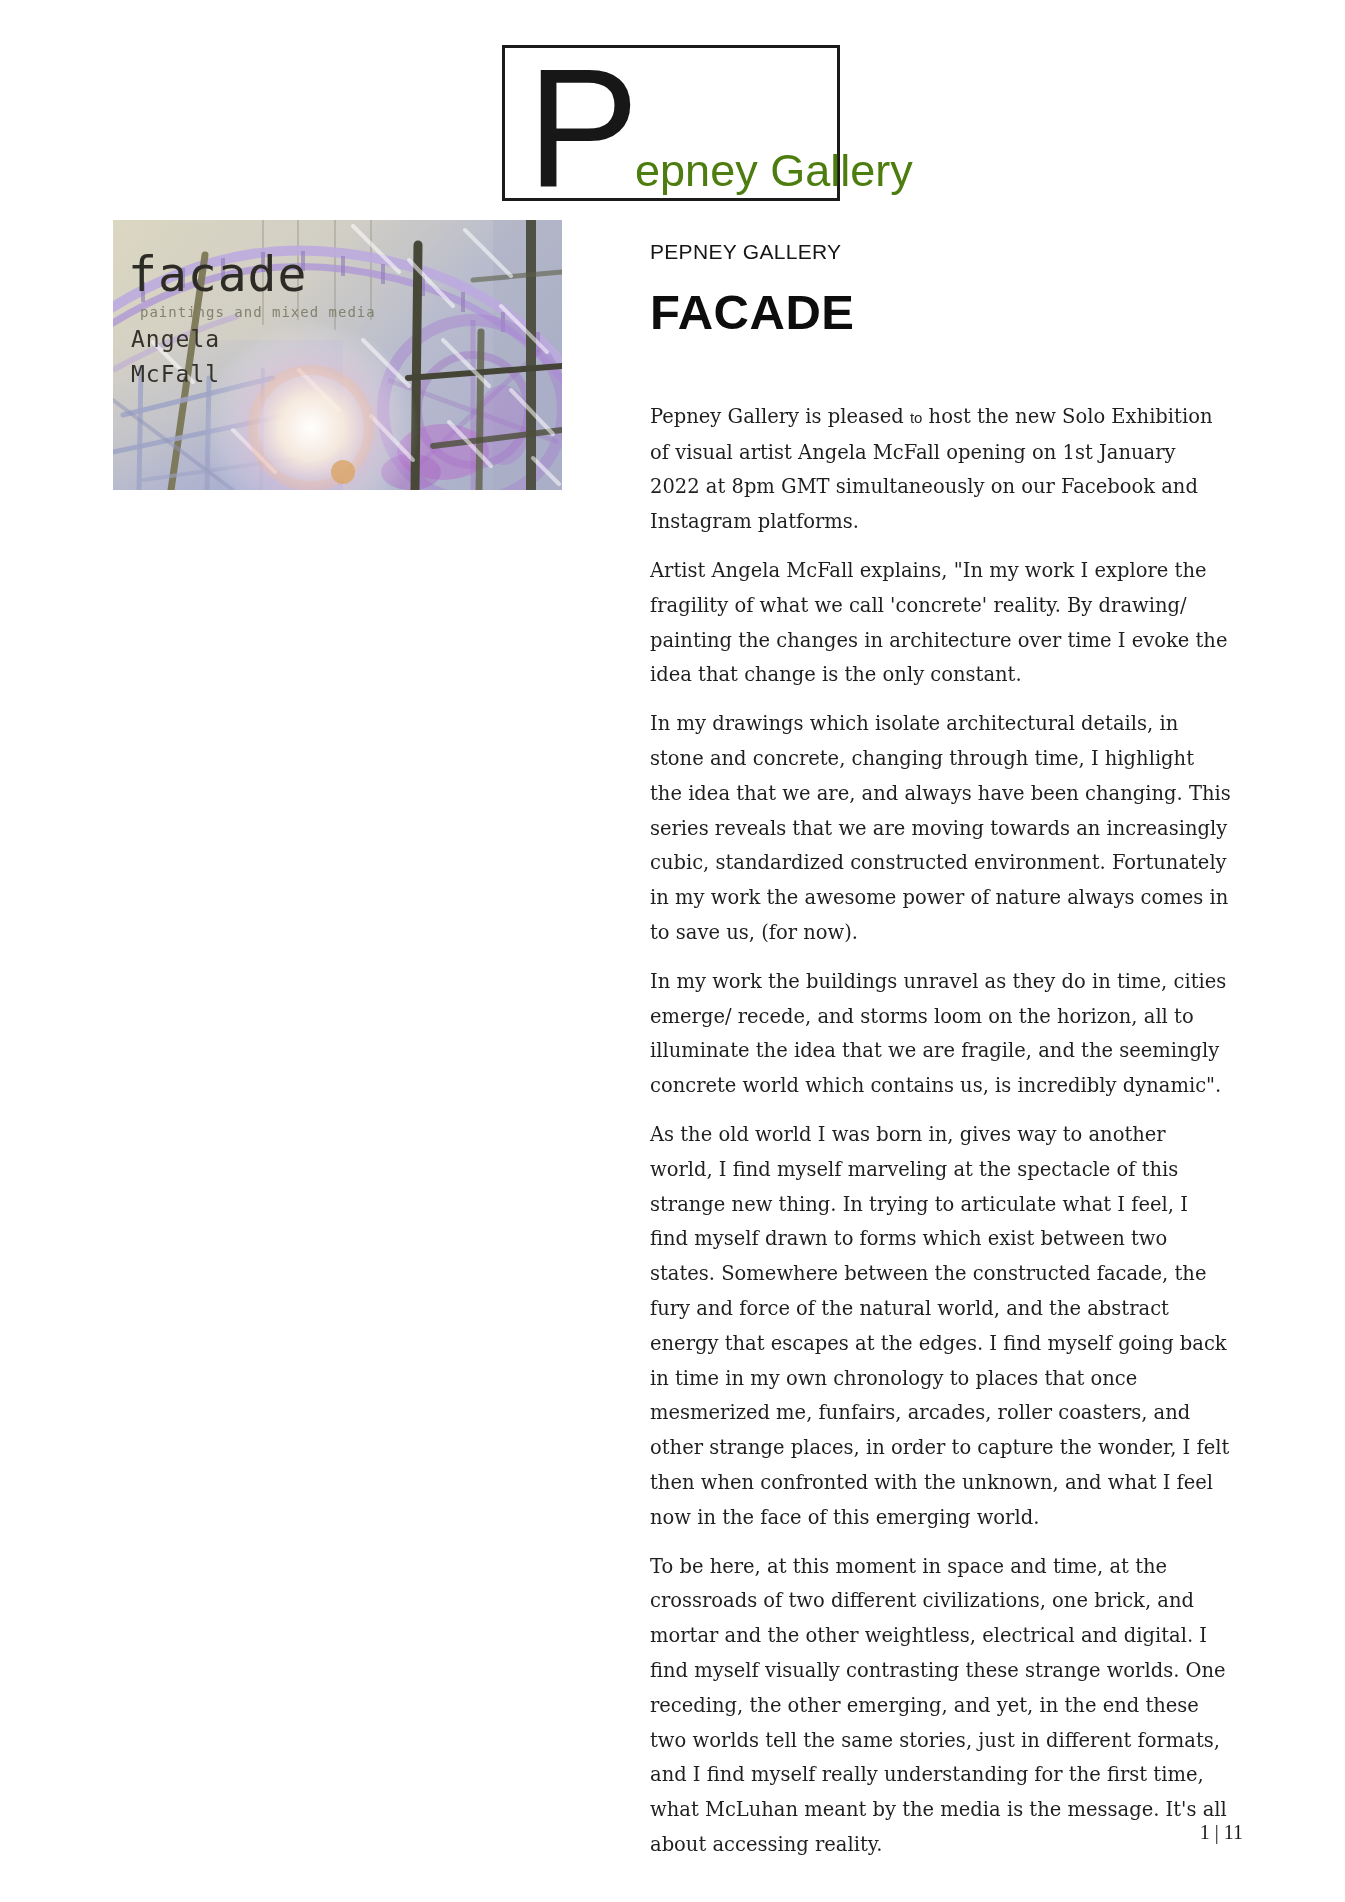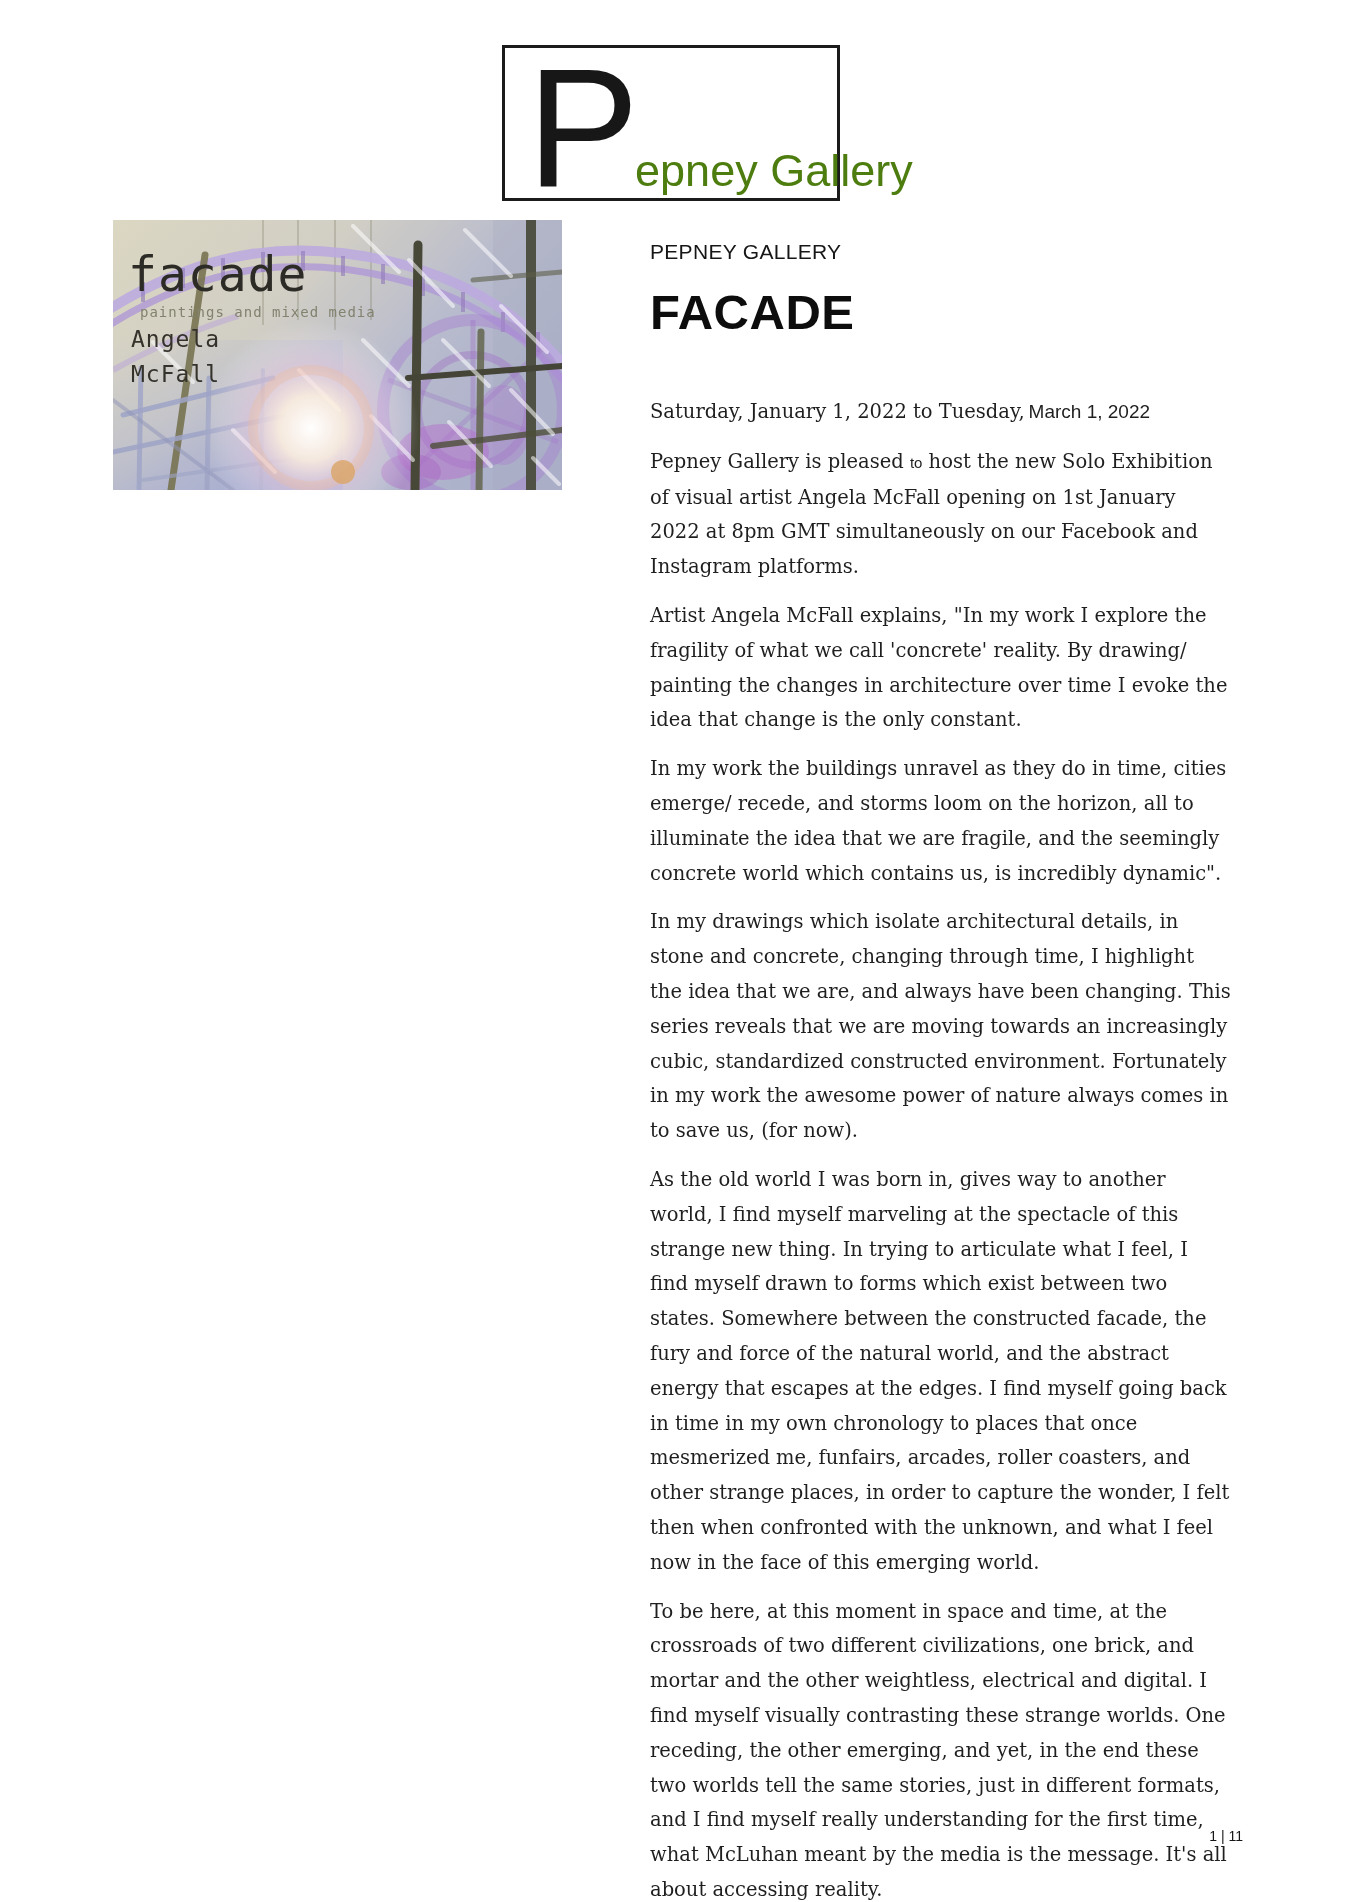--- a/index.html
+++ b/index.html
@@ -130,22 +130,22 @@
   .small-to {
     font-family: "Liberation Sans", sans-serif;
     font-size: 15px;
   }
 
   
   .page-indicator {
     position: absolute;
     right: 102px;
     bottom: 58px;
-    font-family: Liberation Sans, sans-serif;
-    font-size: 14px;
+    font-family: Liberation Serif, serif;
+    font-size: 20px;
     color: #161616;
   }
 </style>
 </head>
 <body>
 
 <div class="logo-box">
   <div class="logo-line">
     <span class="logo-p">P</span><span class="logo-word">epney Gallery</span>
   </div>
@@ -260,26 +260,23 @@
   <div class="poster-text poster-artist">
     <div>Angela</div>
     <div>McFall</div>
   </div>
 </div>
 
 <div class="content">
   <div class="kicker">PEPNEY GALLERY</div>
   <h1 class="headline">FACADE</h1>
 
-  <div class="date-line">
-    <span>Saturday, January 1, 2022 to Tuesday,</span><span class="date-alt">March 1, 2022</span>
-  </div>
 
   <p><span>Pepney Gallery is pleased </span><span class="small-to">to</span><span> host the new Solo Exhibition of visual artist Angela McFall opening on 1st January 2022 at 8pm GMT simultaneously on our Facebook and Instagram platforms.</span></p>
 
   <p>Artist Angela McFall explains, "In my work I explore the fragility of what we call 'concrete' reality. By drawing/ painting the changes in architecture over time I evoke the idea that change is the only constant.</p>
+  <p>In my drawings which isolate architectural details, in stone and concrete, changing through time, I highlight the idea that we are, and always have been changing. This series reveals that we are moving towards an increasingly cubic, standardized constructed environment. Fortunately in my work the awesome power of nature always comes in to save us, (for now).</p>
   <p>In my work the buildings unravel as they do in time, cities emerge/ recede, and storms loom on the horizon, all to illuminate the idea that we are fragile, and the seemingly concrete world which contains us, is incredibly dynamic".</p>
-  <p>In my drawings which isolate architectural details, in stone and concrete, changing through time, I highlight the idea that we are, and always have been changing. This series reveals that we are moving towards an increasingly cubic, standardized constructed environment. Fortunately in my work the awesome power of nature always comes in to save us, (for now).</p>
   <p>As the old world I was born in, gives way to another world, I find myself marveling at the spectacle of this strange new thing. In trying to articulate what I feel, I find myself drawn to forms which exist between two states. Somewhere between the constructed facade, the fury and force of the natural world, and the abstract energy that escapes at the edges. I find myself going back in time in my own chronology to places that once mesmerized me, funfairs, arcades, roller coasters, and other strange places, in order to capture the wonder, I felt then when confronted with the unknown, and what I feel now in the face of this emerging world.</p>
   <p>To be here, at this moment in space and time, at the crossroads of two different civilizations, one brick, and mortar and the other weightless, electrical and digital. I find myself visually contrasting these strange worlds. One receding, the other emerging, and yet, in the end these two worlds tell the same stories, just in different formats, and I find myself really understanding for the first time, what McLuhan meant by the media is the message. It's all about accessing reality.</p>
 </div>
 
 <div class="page-indicator">1 | 11</div>
 
 </body></html>

